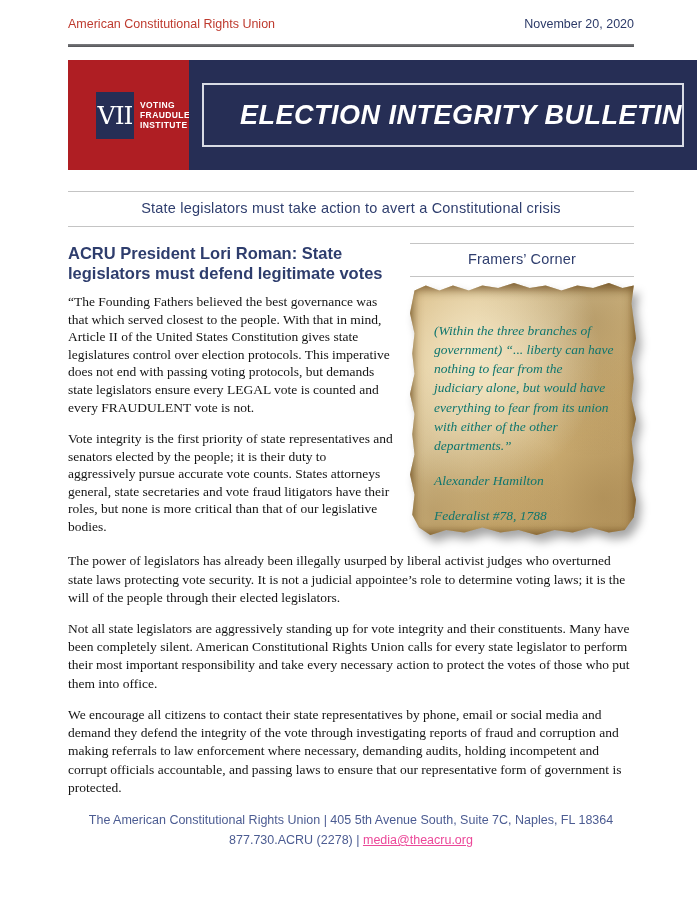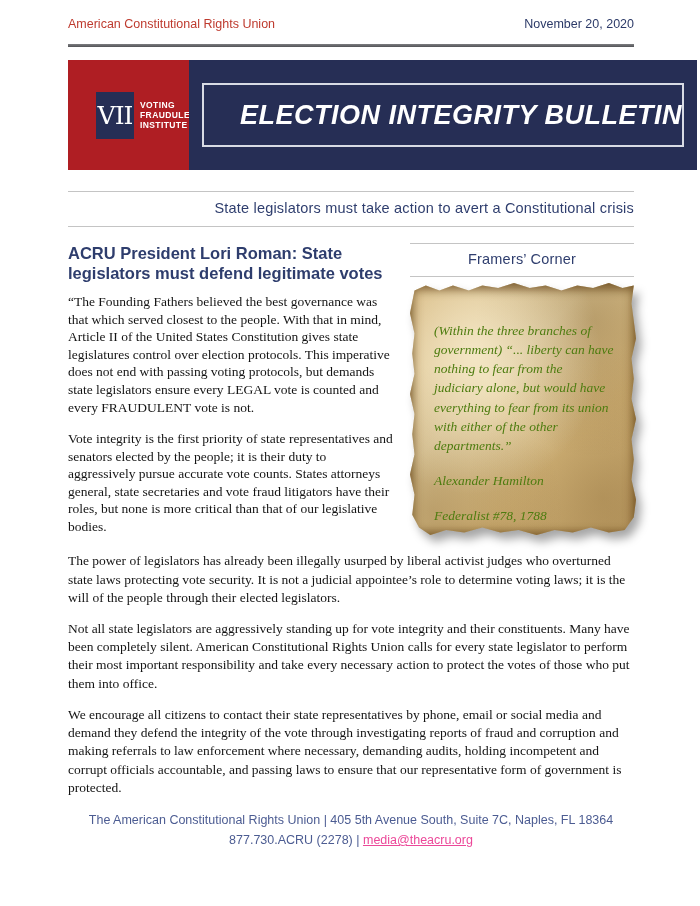--- a/index.html
+++ b/index.html
@@ -56,21 +56,21 @@
     font-weight:bold;font-style:italic;font-size:27px;letter-spacing:0.5px;
     white-space:nowrap;
     padding-left:36px;
   }
 
   
   .tagline{
     margin-top:21px;
     border-top:1px solid #c4c4c4;border-bottom:1px solid #c4c4c4;
     padding:8px 0 10px;
-    text-align:right;
+    text-align:center;
     font-family:"Liberation Sans", sans-serif;
     font-size:14.5px;color:#2f3e6e;letter-spacing:0.2px;
   }
 
   
   .cols{display:flex;margin-top:14px;}
   .col-left{width:326px;flex:none;}
   .col-right{flex:1;margin-left:16px;min-width:0;}
 
   .headline{
@@ -110,21 +110,21 @@
       inset 0 8px 9px rgba(95,62,18,0.55),
       inset 0 -5px 7px rgba(95,62,18,0.38),
       inset 6px 0 8px rgba(95,62,18,0.30),
       inset -6px 0 8px rgba(95,62,18,0.30);
     clip-path:polygon(2% 3%,7% 1%,13% 3%,19% 1%,26% 3%,32% 1%,39% 2%,46% 0%,53% 2%,60% 1%,67% 3%,74% 1%,81% 2%,88% 0%,94% 2%,99% 1%,98% 8%,99% 15%,100% 22%,98% 30%,99% 38%,98% 46%,100% 54%,98% 62%,99% 70%,98% 78%,100% 86%,99% 93%,95% 98%,88% 99%,80% 97%,72% 99%,64% 98%,56% 100%,48% 98%,40% 99%,32% 97%,24% 99%,16% 98%,9% 100%,4% 97%,1% 92%,2% 84%,0% 76%,2% 68%,1% 60%,2% 52%,0% 44%,2% 36%,1% 28%,2% 20%,0% 12%);
   }
   .parchment-text{
     position:relative;
     padding:38px 20px 0 24px;
     font-style:italic;
-    font-size:13.5px;line-height:1.42;color:#4d7c0f;
+    font-size:13.5px;line-height:1.42;color:#0f766e;
   }
   .parchment-text .quote{margin:0 0 16px;}
   .parchment-text .attr{margin:8px 0 16px;}
   .parchment-text .src{margin:0;}
 
   
   .fullwidth{margin-top:3px;}
 
   
   .footer{

